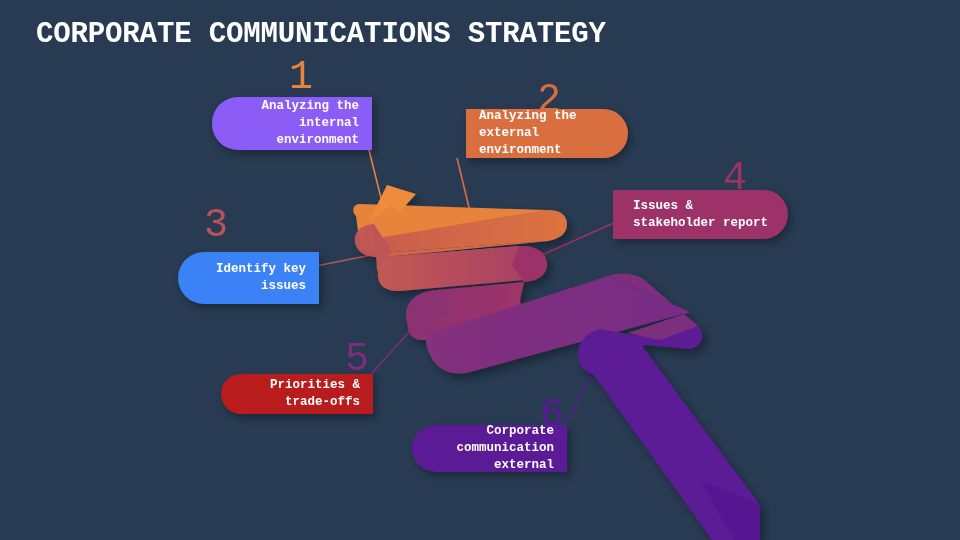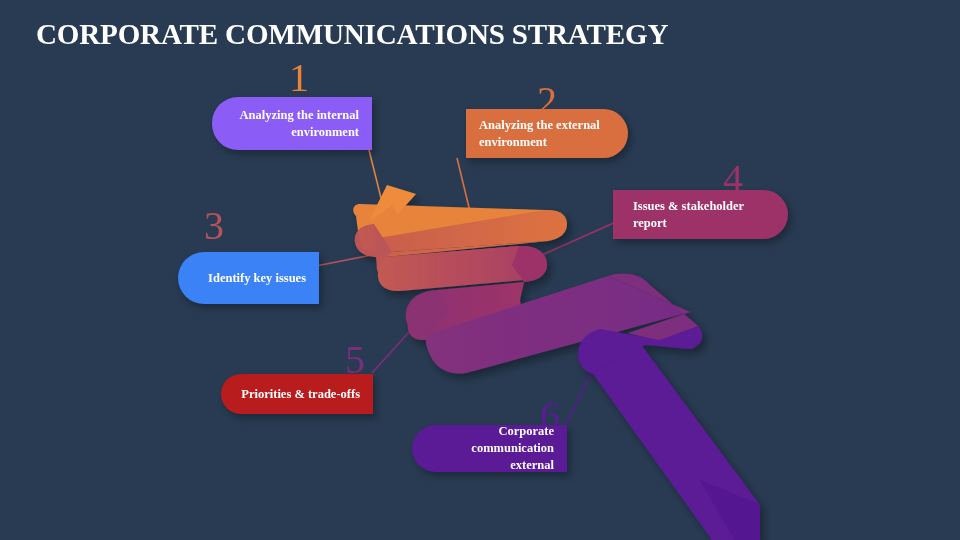--- a/index.html
+++ b/index.html
@@ -6,21 +6,21 @@
     margin: 0;
     padding: 0;
     background: #1d2b3a;
   }
   #slide {
     position: relative;
     width: 960px;
     height: 540px;
     background: #283b52;
     overflow: hidden;
-    font-family: Liberation Serif, serif;
+    font-family: Liberation Mono, monospace;
     -webkit-font-smoothing: antialiased;
   }
 
   
   #title {
     position: absolute;
     left: 36px;
     top: 17px;
     font-size: 30px;
     font-weight: bold;

